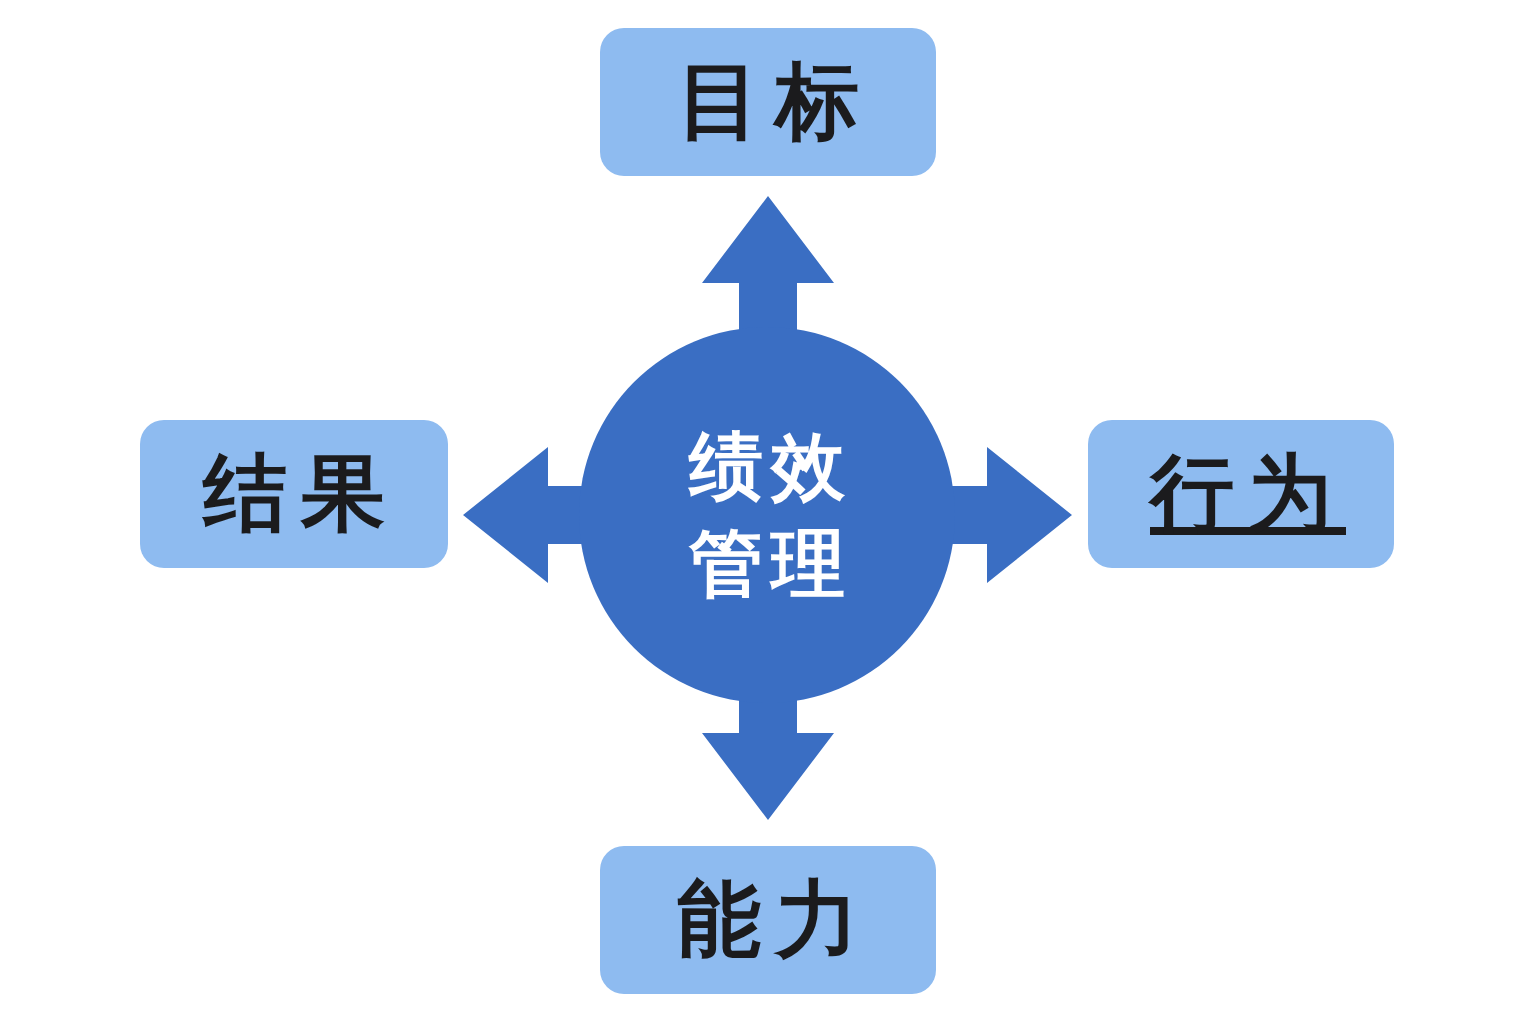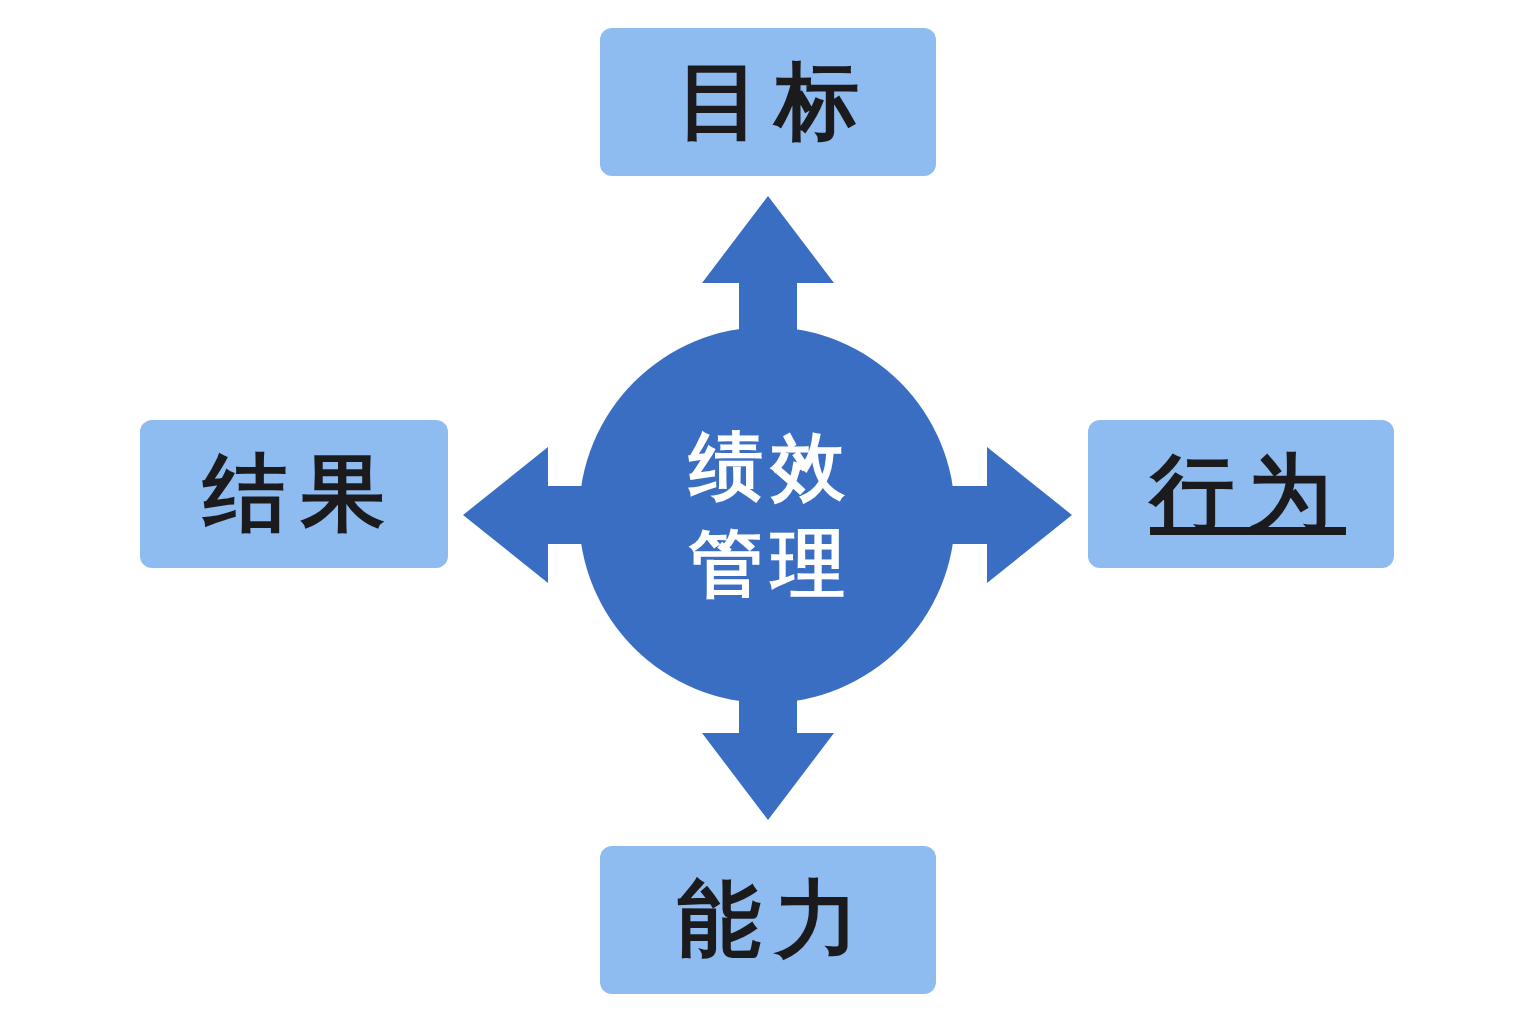--- a/index.html
+++ b/index.html
@@ -40,21 +40,21 @@
     font-weight: 700;
     letter-spacing: 8px;
     text-indent: 8px;
     line-height: 1.1;
     text-align: center;
     pointer-events: none;
   }
   .node {
     position: absolute;
     background: #8ebbf0;
-    border-radius: 12px;
+    border-radius: 24px;
     display: flex;
     align-items: center;
     justify-content: center;
     color: #1b1b1d;
     font-size: 84px;
     font-weight: 700;
     letter-spacing: 14px;
     text-indent: 14px;
   }
   .node-top    { left: 600px;  top: 28px;  width: 336px; height: 148px; }

